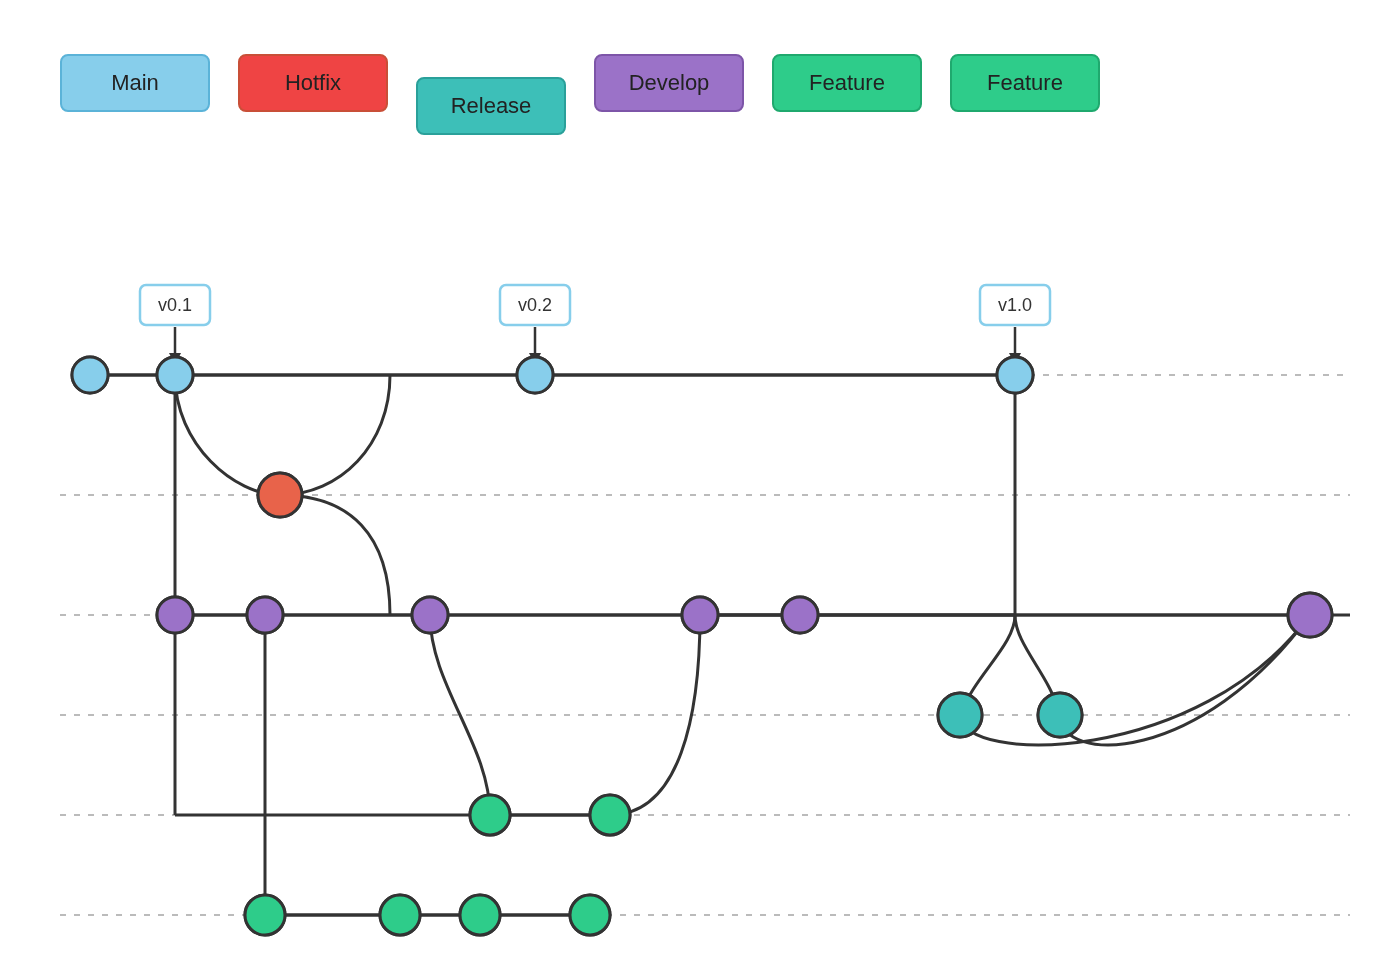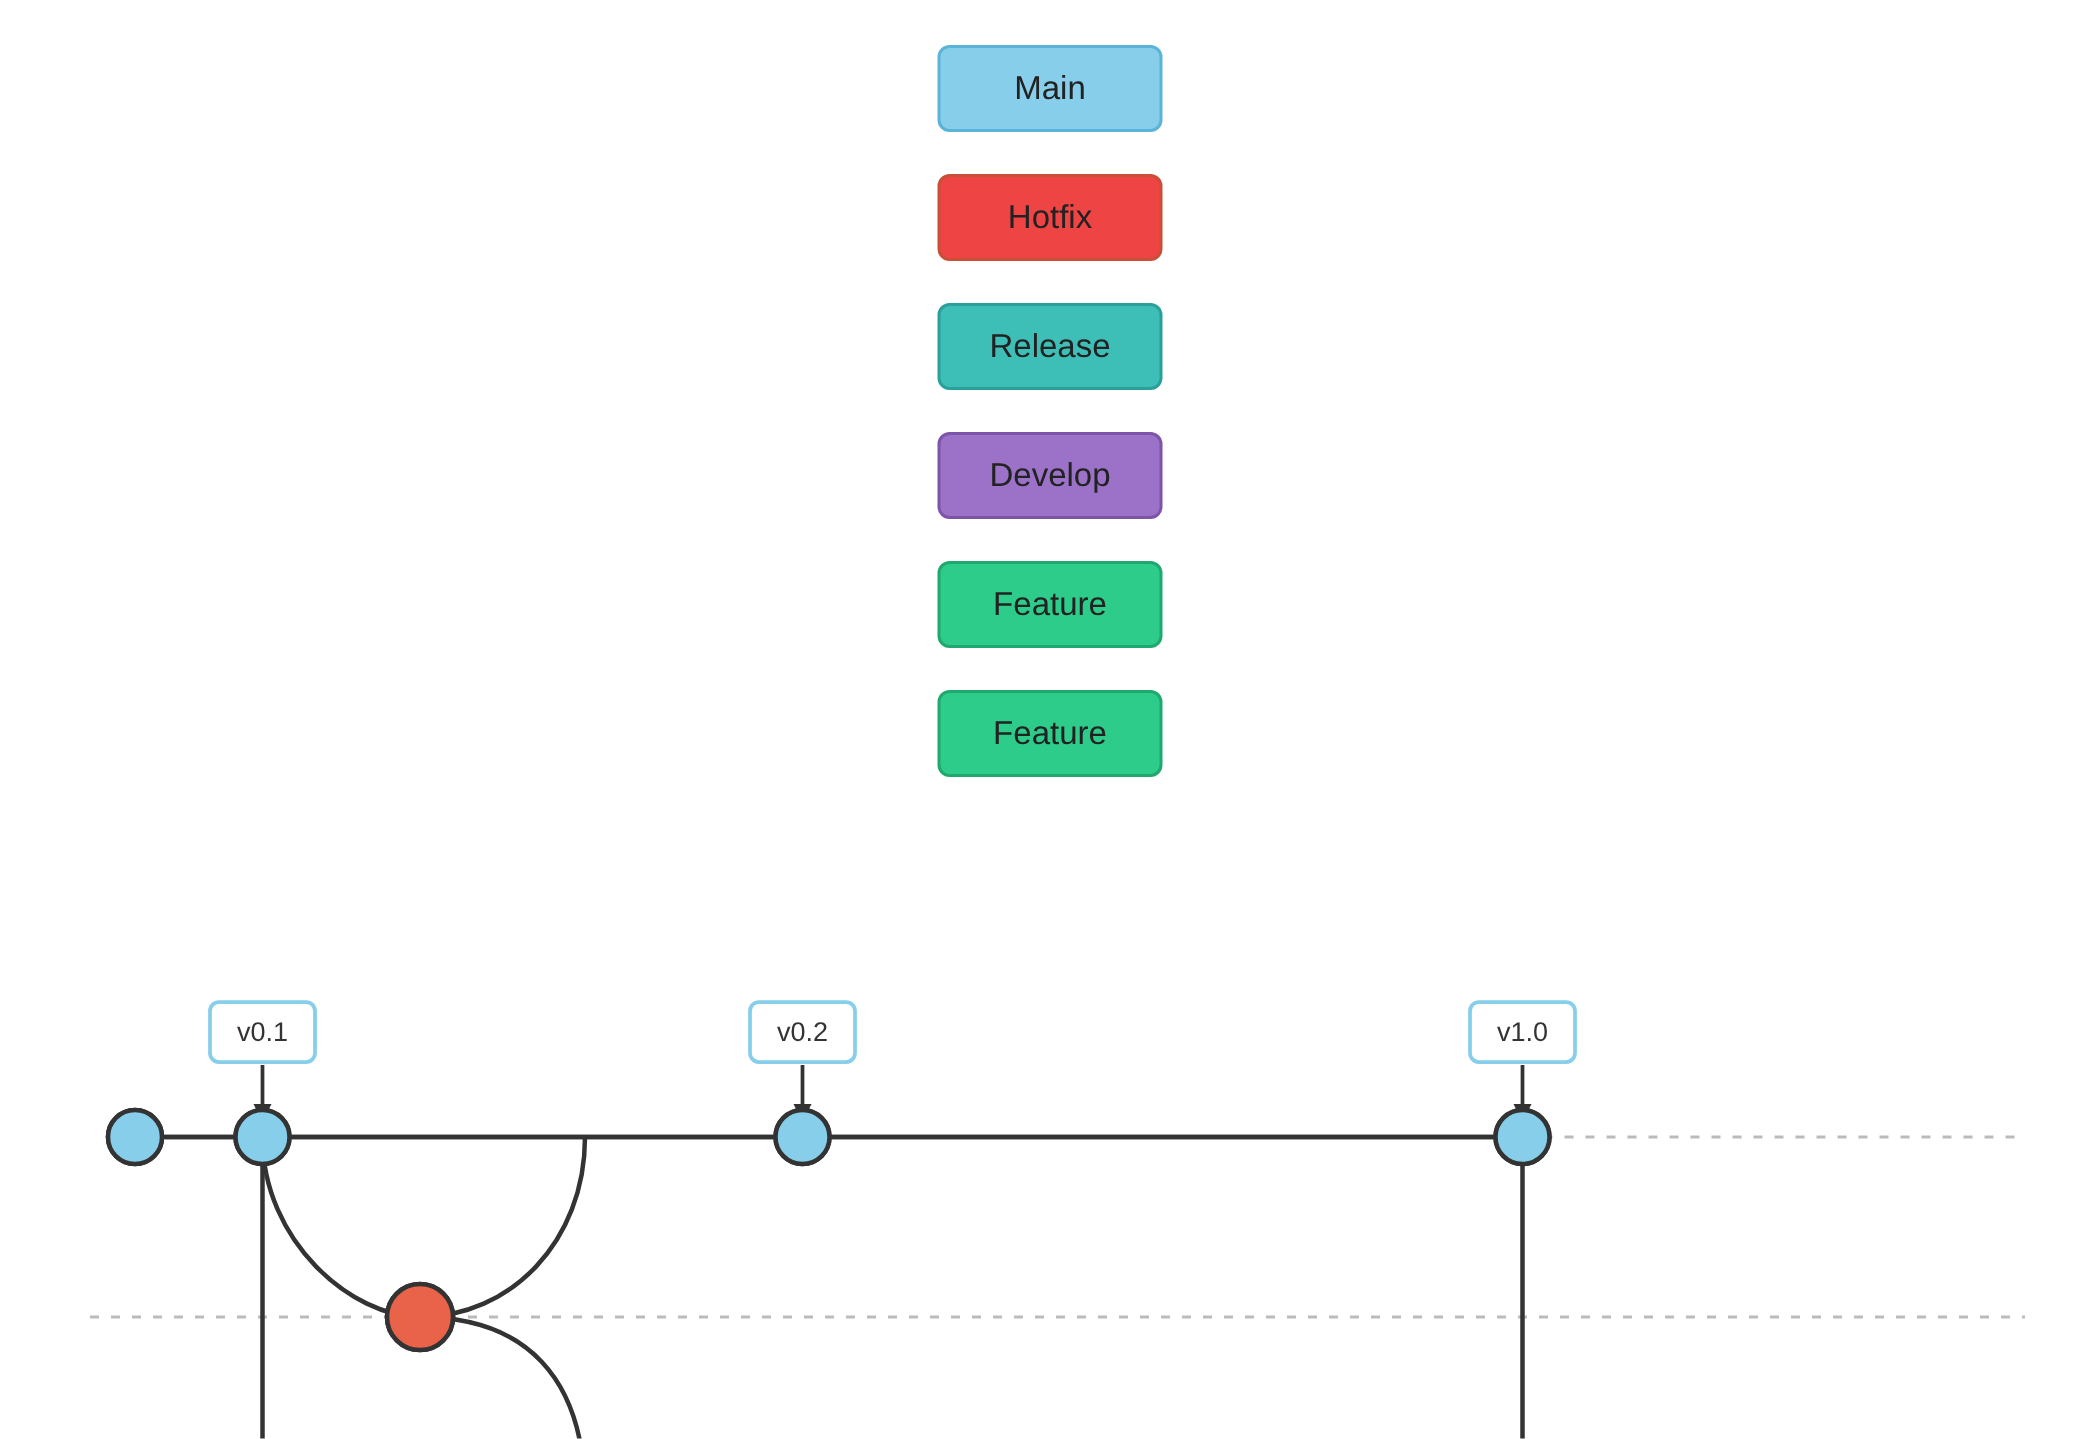--- a/index.html
+++ b/index.html
@@ -7,40 +7,40 @@
       background: #ffffff;
       font-family: 'Arial', sans-serif;
       width: 1400px;
       height: 959px;
       overflow: hidden;
       position: relative;
     }
 
     .legend {
       display: flex;
-      flex-direction: column;
+      flex-direction: row;
       gap: 28px;
       padding: 30px 60px 20px 60px;
       align-items: center;
     }
 
     .legend-item {
       border: 2.5px solid #333;
       border-radius: 8px;
       padding: 14px 32px;
       font-size: 22px;
       font-weight: 500;
       min-width: 150px;
       text-align: center;
       color: #222;
     }
 
     .legend-main { background: #87ceeb; border-color: #5bb3d8; }
     .legend-hotfix { background: #ef4444; border-color: #c94f38; }
-    .legend-release { background: #3dbfb8; border-color: #2aa09a; }
+    .legend-release { background: #3dbfb8; border-color: #2aa09a; margin-top: 47px; }
     .legend-develop { background: #9b72c8; border-color: #7d55a8; }
     .legend-feature1 { background: #2ecc8a; border-color: #1fa96e; }
     .legend-feature2 { background: #2ecc8a; border-color: #1fa96e; }
 
     .diagram {
       position: relative;
       width: 1145px;
       height: 820px;
     }
 

